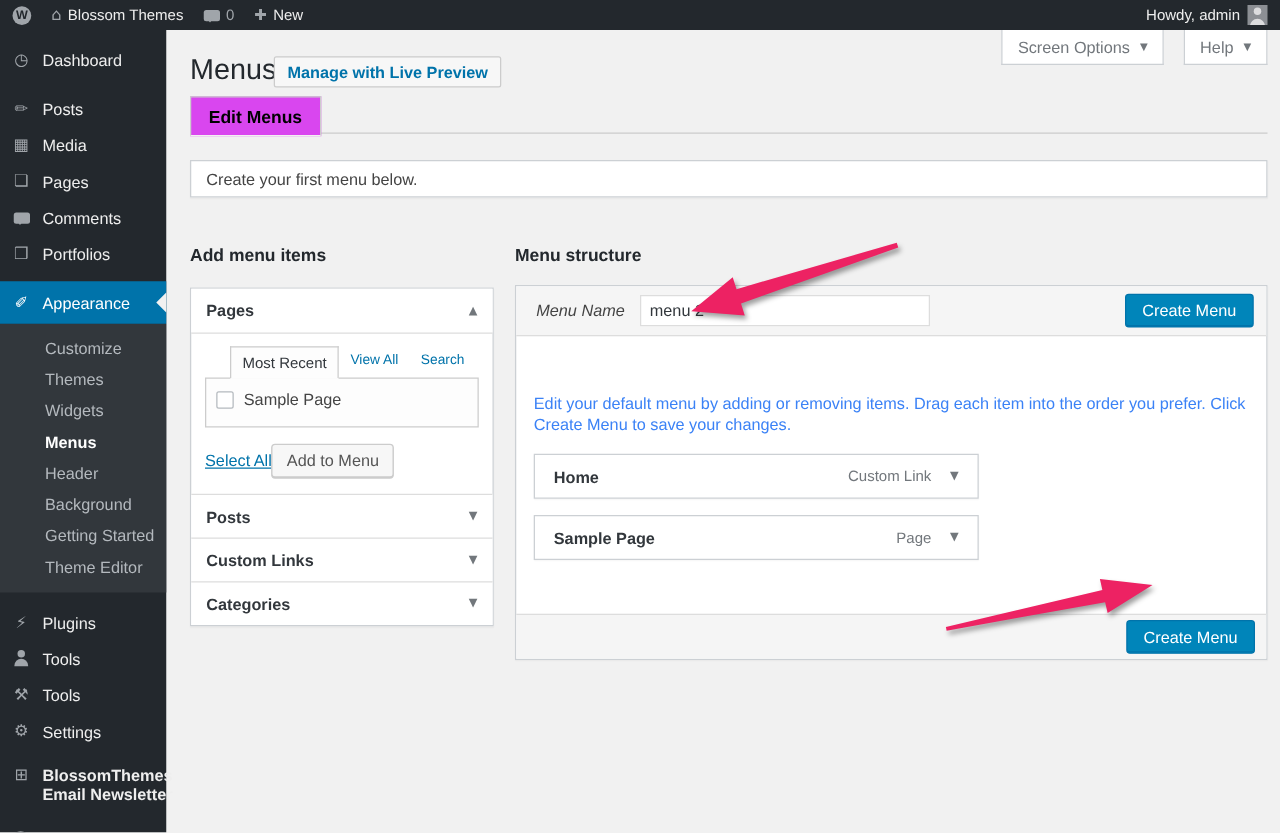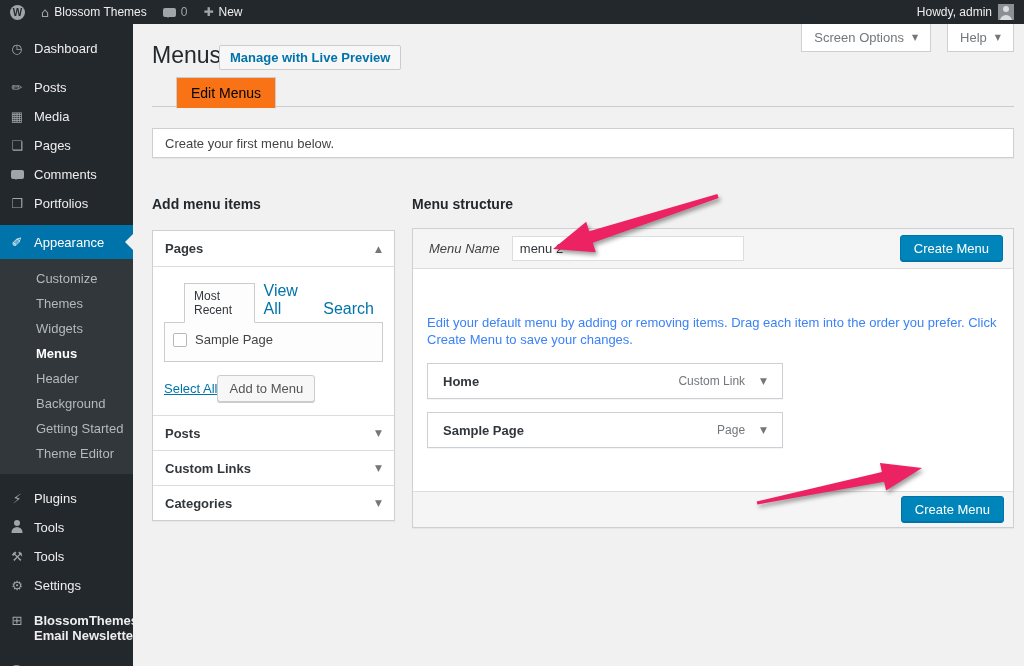--- a/index.html
+++ b/index.html
@@ -76,23 +76,23 @@
 
   
   .page-title { position:absolute; left:152px; top:42px; font-size:23px; font-weight:400; color:#23282d; }
   .live-preview-btn {
     position:absolute; left:219px; top:45px; background:#f7f7f7; border:1px solid #ccc; border-radius:2px;
     color:#0073aa; font-size:13px; font-weight:bold; padding:4px 10px; cursor:pointer;
     font-family:"Liberation Sans", sans-serif;
   }
   .nav-tab-wrapper { position:absolute; left:152px; right:10px; top:77px; height:30px; border-bottom:1px solid #ccc; }
   .nav-tab {
-    display:inline-block; background:#f97316; border:1px solid #ccc; border-bottom:1px solid #f1f1f1;
-    margin-bottom:-1px; padding:7px 14px; font-size:14px; font-weight:normal; color:#000; cursor:pointer;
-    position:relative; top:0;margin-left:24px;
+    display:inline-block; background:#d946ef; border:1px solid #ccc; border-bottom:1px solid #f1f1f1;
+    margin-bottom:-1px; padding:7px 14px; font-size:14px; font-weight:bold; color:#000; cursor:pointer;
+    position:relative; top:0;
   }
 
   
   .notice {
     position:absolute; left:152px; right:10px; top:128px; height:30px; background:#fff;
     border:1px solid #ccd0d4; box-shadow:0 1px 1px rgba(0,0,0,.04);
     display:flex; align-items:center; padding:0 12px; font-size:13px; color:#444;
   }
 
   
@@ -104,26 +104,26 @@
     position:absolute; left:152px; top:230px; width:243px; background:#fff;
     border:1px solid #ccd0d4; box-shadow:0 1px 1px rgba(0,0,0,.04); font-size:13px;
   }
   .acc-header {
     height:35px; display:flex; align-items:center; justify-content:space-between;
     padding:0 12px; font-weight:bold; color:#32373c; cursor:pointer; background:#fff;
   }
   .acc-header + .acc-header, .acc-divider { border-top:1px solid #ddd; }
   .acc-arrow { font-size:9px; color:#72777c; }
   .pages-body { border-top:1px solid #ddd; padding:10px 11px 13px; }
-  .link-tabs { display:flex; align-items:flex-end; position:relative; z-index:2; margin-bottom:-1px;padding-left:20px; }
+  .link-tabs { display:flex; align-items:flex-start; position:relative; z-index:2; margin-bottom:-1px;padding-left:20px; }
   .subtab-active {
     background:#fdfdfd; border:1px solid #ccc; border-bottom-color:#fdfdfd;
     padding:5px 9px; font-size:12px; color:#32373c;
   }
-  .subtab-link { padding:5px 9px; font-size:16px; color:#0073aa; cursor:pointer; text-decoration:none; }
+  .subtab-link { padding:5px 9px; font-size:11px; color:#0073aa; cursor:pointer; text-decoration:none; }
   .tabs-panel { border:1px solid #ccc; background:#fdfdfd; padding:9px 8px; min-height:40px; }
   .check-row { display:flex; align-items:center; gap:8px; color:#444; }
   .checkbox { width:14px; height:14px; background:#fff; border:1px solid #b4b9be; border-radius:2px; display:inline-block; cursor:pointer; }
   .pages-actions { display:flex; align-items:center; justify-content:flex-start; margin-top:13px; }
   .select-all { color:#0073aa; text-decoration:underline; font-size:13px; cursor:pointer; }
   .btn-secondary {
     background:#f7f7f7; border:1px solid #ccc; border-radius:3px; color:#555;
     font-size:13px; padding:5px 11px; cursor:pointer; box-shadow:0 1px 0 #ccc;
     font-family:"Liberation Sans", sans-serif;
   }

